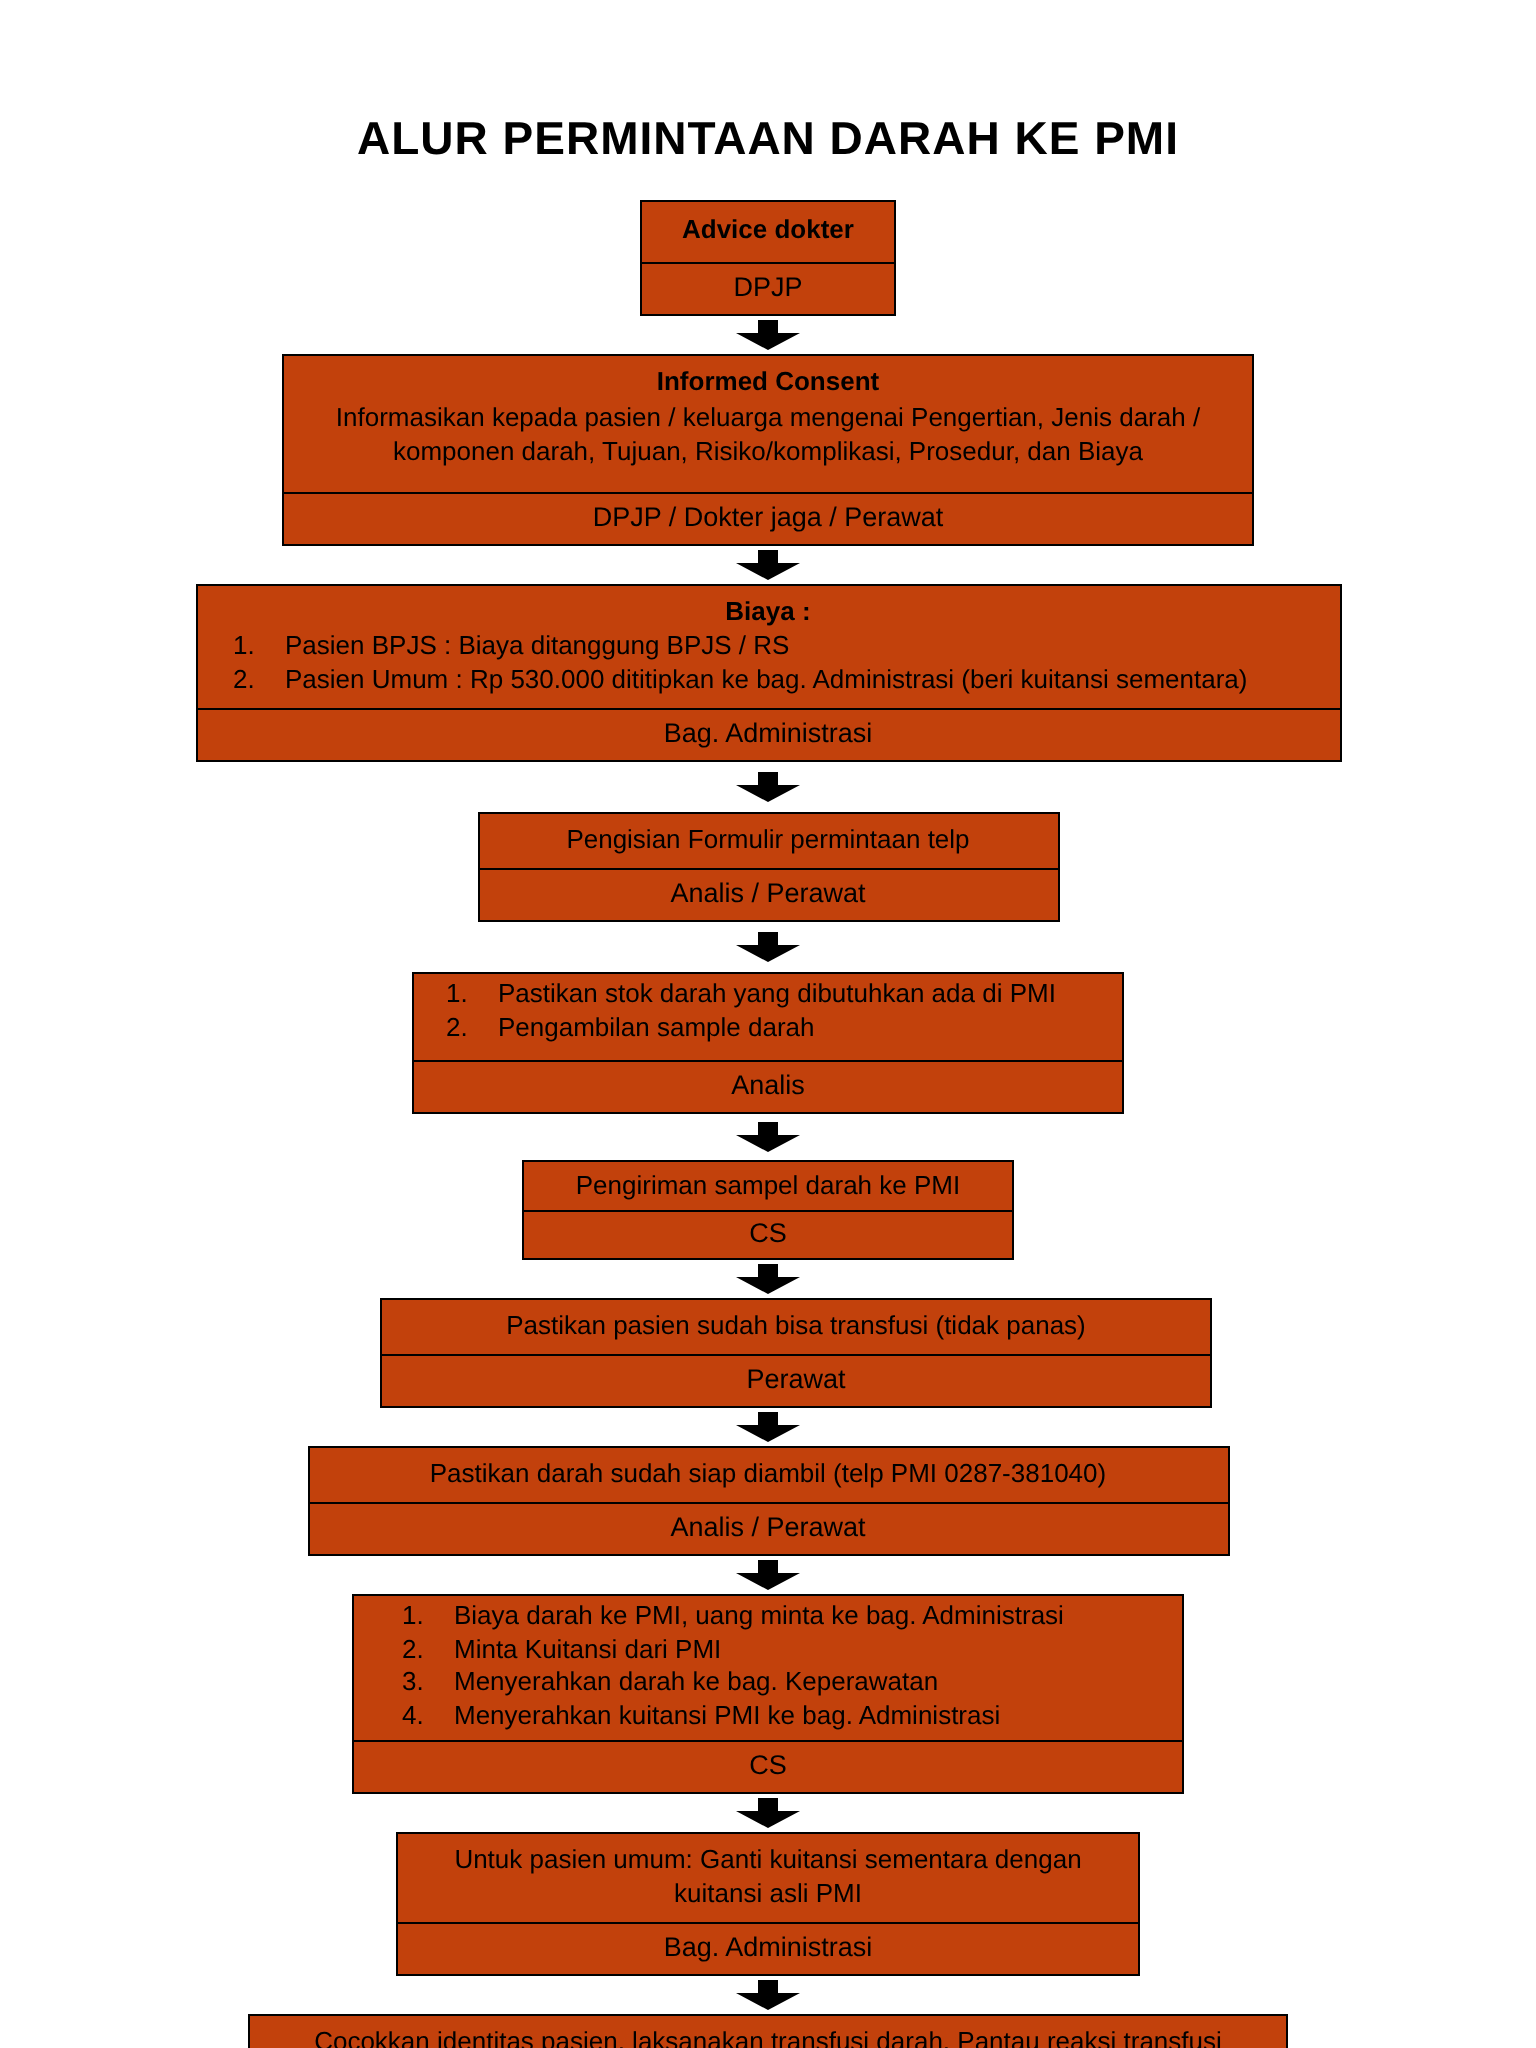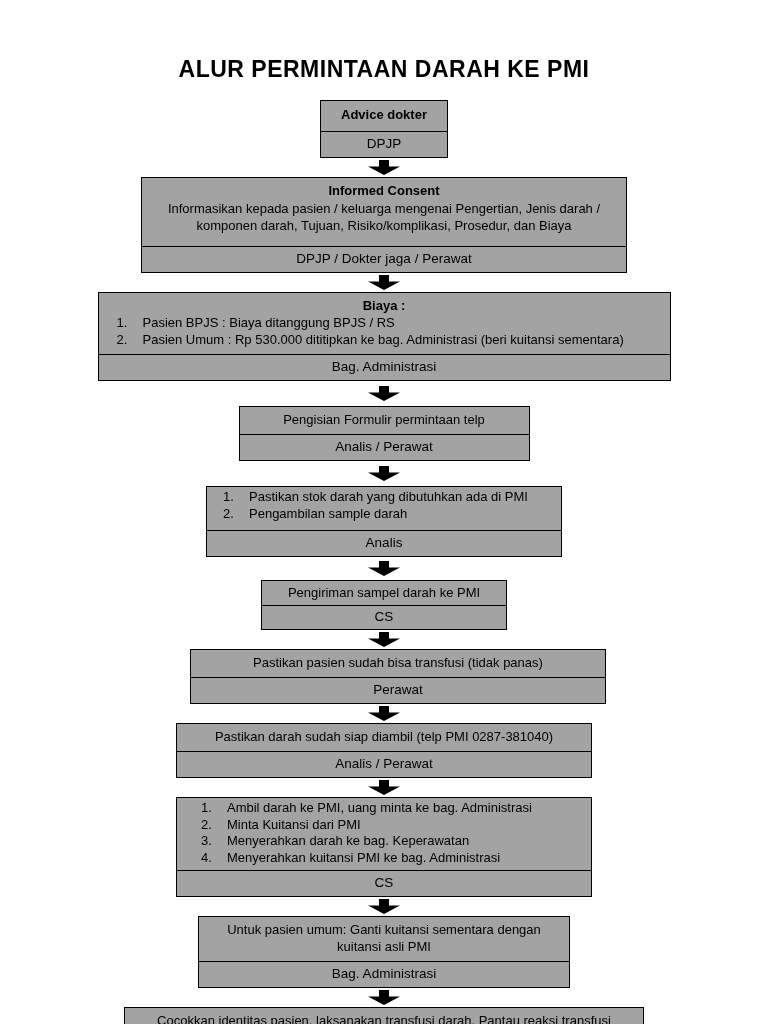--- a/index.html
+++ b/index.html
@@ -10,21 +10,21 @@
   .page{
     width:768px;height:1024px;box-sizing:border-box;
     display:flex;flex-direction:column;align-items:center;
     padding-top:56px;background:#fff;
   }
   .title{
     font-size:23px;font-weight:bold;letter-spacing:.5px;
     margin-bottom:17px;text-align:center;
   }
   .box{
-    border:1.5px solid #000;background:#a3a3a3;box-sizing:border-box;
+    border:1.5px solid #000;background:#c2410c;box-sizing:border-box;
     flex:none;
   }
   .content{
     font-size:13px;text-align:center;padding:4px 8px 6px;
     line-height:17px;
   }
   .heading{font-weight:bold;font-size:13px;line-height:18px;}
   .actor{
     border-top:1.5px solid #000;text-align:center;
     font-size:13.5px;padding:4px 4px 5px;line-height:16px;
@@ -42,21 +42,21 @@
   .b2 .content{padding-bottom:12px;}
   .b3{width:573px;}
   .b3 .list{padding:0 6px 4px 10px;}
   .b4{width:291px;}
   .b5{width:356px;}
   .b5 .list{padding:2px 4px 8px 16px;}
   .b6{width:246px;}
   .b6 .content{padding:3px 6px 4px;}
   .b6 .actor{padding:3px 4px 4px;}
   .b7{width:416px;margin-left:28px;}
-  .b8{width:416px;}
+  .b8{width:461px;}
   .b9{width:416px;}
   .b9 .list{padding:2px 4px 4px 24px;}
   .b10{width:372px;}
   .b11{width:520px;}
   .gap18{margin-top:4px;margin-bottom:4px;}
   .gap22{margin-top:5px;margin-bottom:5px;}
 </style>
 </head>
 <body>
 
@@ -160,21 +160,21 @@
 
   <svg class="arrow" width="36" height="15" viewBox="0 0 36 15">
       <polygon points="13,0 23,0 23,6.5 34,6.5 18,15 2,6.5 13,6.5" fill="#000"></polygon>
     </svg>
 
   <div class="box b9">
     <div class="content" style="padding:0;">
       <div class="list">
         <div class="li">
             <span class="num">1.</span>
-            <span class="txt">Ambil darah ke PMI, uang minta ke bag. Administrasi</span>
+            <span class="txt">Biaya darah ke PMI, uang minta ke bag. Administrasi</span>
           </div>
         <div class="li">
             <span class="num">2.</span>
             <span class="txt">Minta Kuitansi dari PMI</span>
           </div>
         <div class="li">
             <span class="num">3.</span>
             <span class="txt">Menyerahkan darah ke bag. Keperawatan</span>
           </div>
         <div class="li">

